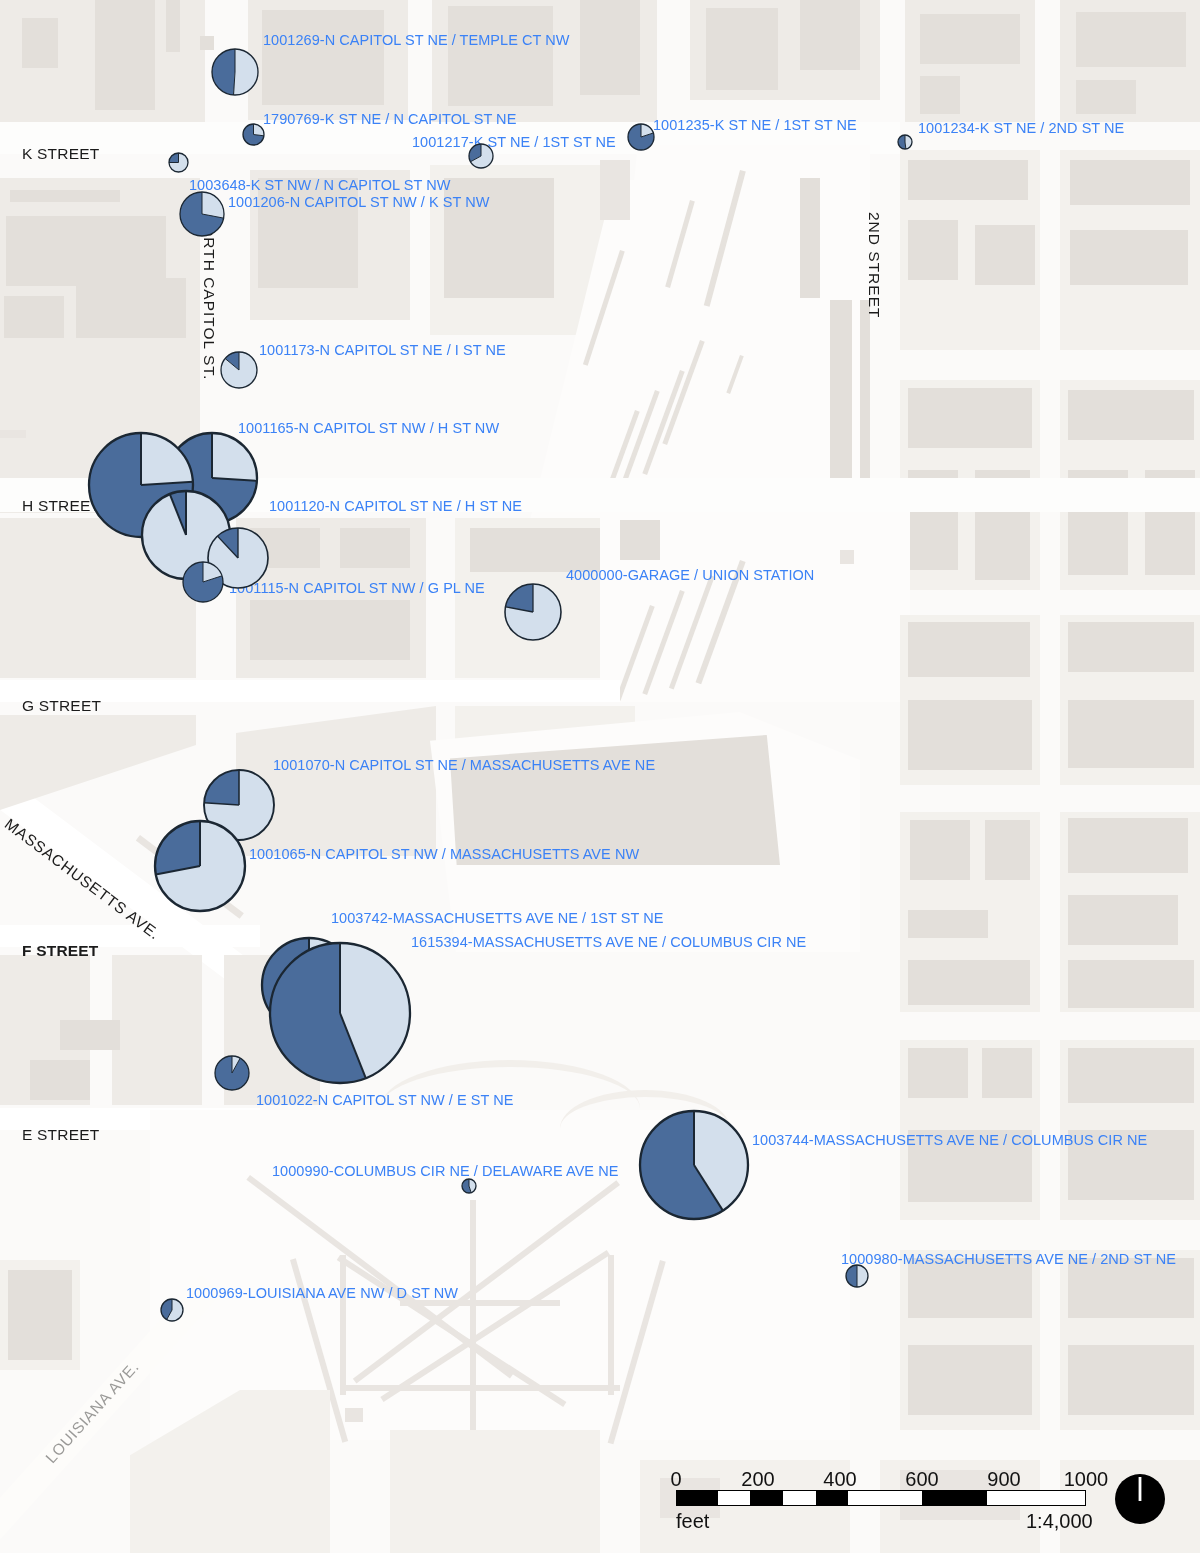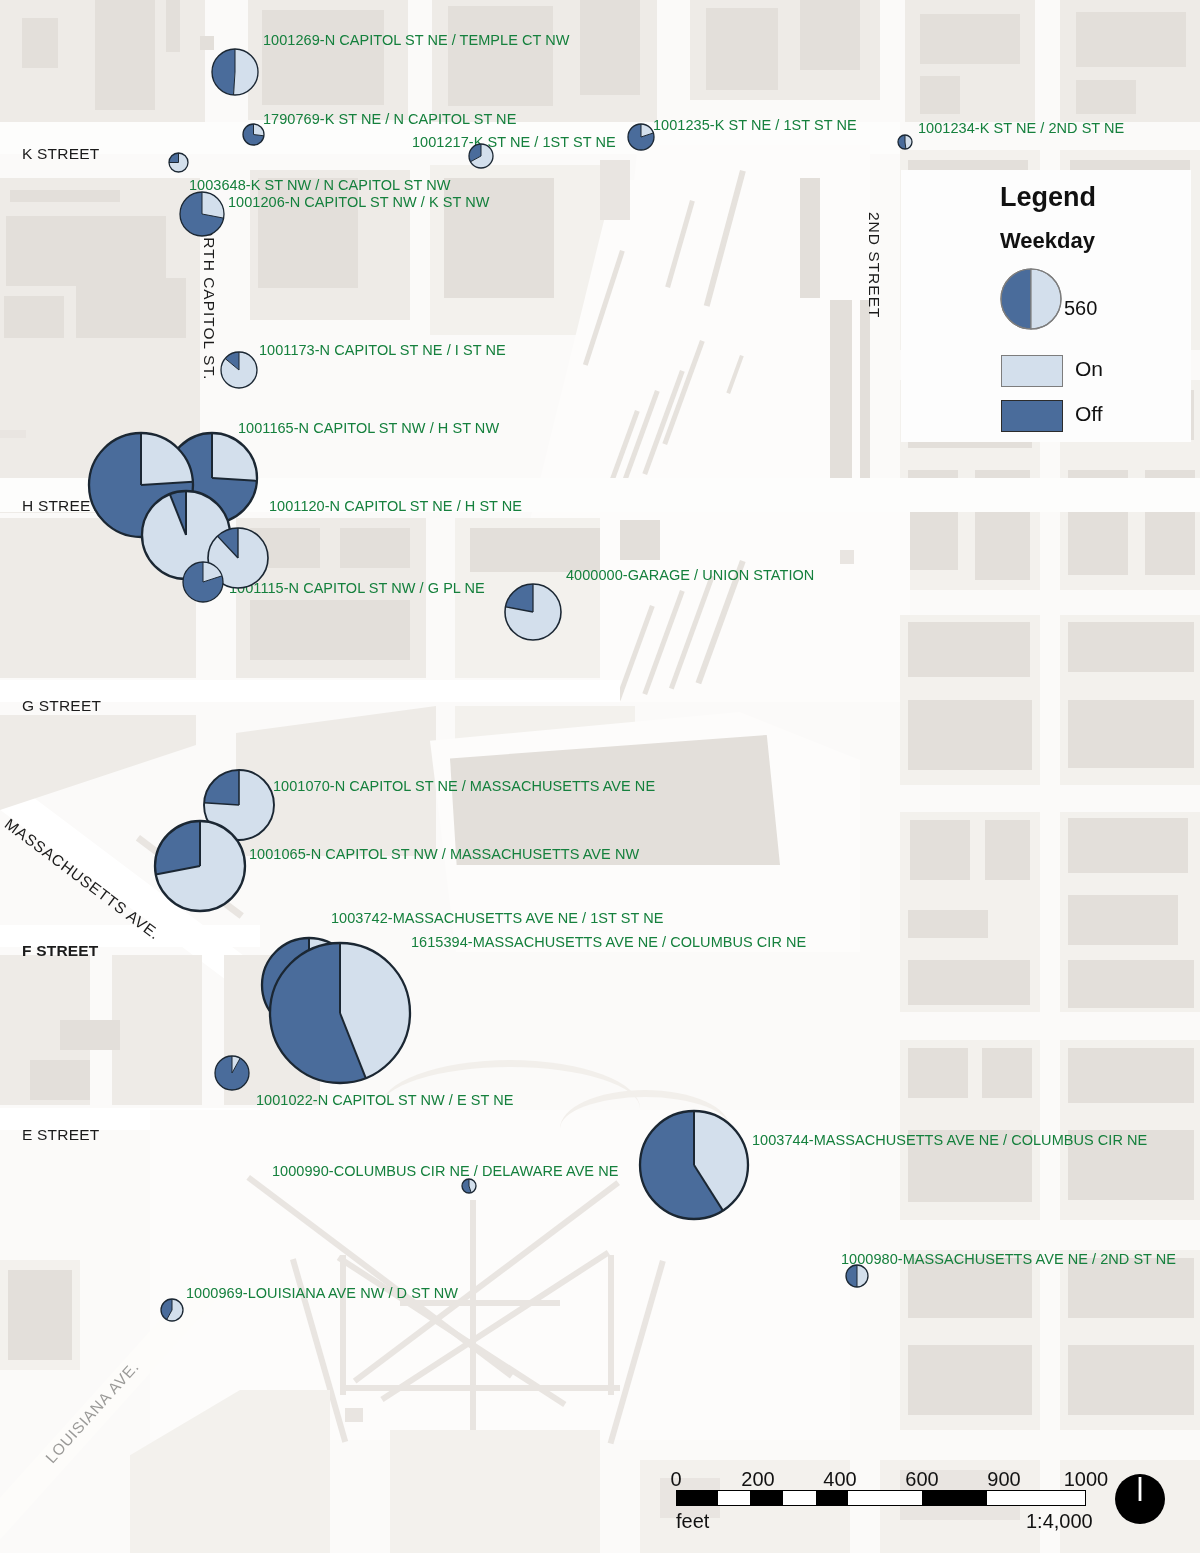--- a/index.html
+++ b/index.html
@@ -29,21 +29,21 @@
     letter-spacing:.2px;
     white-space:nowrap;
     font-family:"Liberation Sans", sans-serif;
   }
   .street-label.faded{color:#4a4a48;opacity:.55;}
 
   
   .mk-label{
     position:absolute;
     font-size:14.5px;
-    color:#15803d;
+    color:#3b82f6;
     white-space:nowrap;
     letter-spacing:.05px;
     font-family:"Liberation Sans", sans-serif;
   }
 
   
   .pie{position:absolute;}
   .pie svg{display:block;overflow:visible;}
 
   
@@ -428,21 +428,21 @@
       <div class="mk-label" style="left: 566px; top: 567px;">4000000-GARAGE / UNION STATION</div>
       <div class="pie" style="left: 502px; top: 581px; width: 62px; height: 62px;">
         <svg width="62" height="62" viewBox="0 0 62 62">
           <path d="M31,31 L3.49595697959672,25.753323191599705 A28,28 0 0,1 30.999999999999996,3 Z" fill="#4a6c9b"></path>
           <path d="M31,31 L31,3 A28,28 0 1,1 3.49595697959672,25.753323191599705 Z" fill="#d3dfec"></path>
           <path d="M31,31 L31,3" stroke="#1b2733" stroke-width="1.2727272727272727" fill="none"></path>
           <path d="M31,31 L3.49595697959672,25.753323191599705" stroke="#1b2733" stroke-width="1.2727272727272727" fill="none"></path>
           <circle cx="31" cy="31" r="28" fill="none" stroke="#1b2733" stroke-width="1.5727272727272728"></circle>
         </svg>
       </div>
-      <div class="mk-label" style="left: 273px; top: 757px; margin-top: 21px;">1001070-N CAPITOL ST NE / MASSACHUSETTS AVE NE</div>
+      <div class="mk-label" style="left: 273px; top: 757px;">1001070-N CAPITOL ST NE / MASSACHUSETTS AVE NE</div>
       <div class="pie" style="left: 201px; top: 767px; width: 76px; height: 76px;">
         <svg width="76" height="76" viewBox="0 0 76 76">
           <path d="M38,38 L3.0690645050104948,35.80233181647403 A35,35 0 0,1 37.99999999999999,3 Z" fill="#4a6c9b"></path>
           <path d="M38,38 L38,3 A35,35 0 1,1 3.0690645050104948,35.80233181647403 Z" fill="#d3dfec"></path>
           <path d="M38,38 L38,3" stroke="#1b2733" stroke-width="1.5909090909090908" fill="none"></path>
           <path d="M38,38 L3.0690645050104948,35.80233181647403" stroke="#1b2733" stroke-width="1.5909090909090908" fill="none"></path>
           <circle cx="38" cy="38" r="35" fill="none" stroke="#1b2733" stroke-width="1.8909090909090909"></circle>
         </svg>
       </div>
       <div class="mk-label" style="left: 249px; top: 846px;">1001065-N CAPITOL ST NW / MASSACHUSETTS AVE NW</div>
@@ -520,36 +520,20 @@
         <svg width="28" height="28" viewBox="0 0 28 28">
           <path d="M14,14 L8.70070958488113,23.639373480482497 A11,11 0 0,1 13.999999999999998,3 Z" fill="#4a6c9b"></path>
           <path d="M14,14 L14,3 A11,11 0 1,1 8.70070958488113,23.639373480482497 Z" fill="#d3dfec"></path>
           <path d="M14,14 L14,3" stroke="#1b2733" stroke-width="1" fill="none"></path>
           <path d="M14,14 L8.70070958488113,23.639373480482497" stroke="#1b2733" stroke-width="1" fill="none"></path>
           <circle cx="14" cy="14" r="11" fill="none" stroke="#1b2733" stroke-width="1.3"></circle>
         </svg>
       </div>
     </div>
 
-  <div id="legend">
-    <div class="lg-title">Legend</div>
-    <div class="lg-sub">Weekday</div>
-    <div class="lg-size-sym">
-      <svg width="62" height="62" viewBox="0 0 62 62">
-        <path d="M31 31 L31 1 A30 30 0 0 0 31 61 Z" fill="#4a6c9b" stroke="#7d7d7d" stroke-width="1.2"></path>
-        <path d="M31 31 L31 61 A30 30 0 0 0 31 1 Z" fill="#d3dfec" stroke="#7d7d7d" stroke-width="1.2"></path>
-        <circle cx="31" cy="31" r="30" fill="none" stroke="#7d7d7d" stroke-width="1.2"></circle>
-      </svg>
-    </div>
-    <div class="lg-size-val">560</div>
-    <div class="sw on"></div>
-    <div class="sw-lbl on">On</div>
-    <div class="sw off"></div>
-    <div class="sw-lbl off">Off</div>
-  </div>
 
   <div id="scalebar">
     <div class="ticks">
         <div class="tick" style="left: 0px;">0</div>
         <div class="tick" style="left: 82px;">200</div>
         <div class="tick" style="left: 164px;">400</div>
         <div class="tick" style="left: 246px;">600</div>
         <div class="tick" style="left: 328px;">900</div>
         <div class="tick" style="left: 410px;">1000</div>
       </div>

